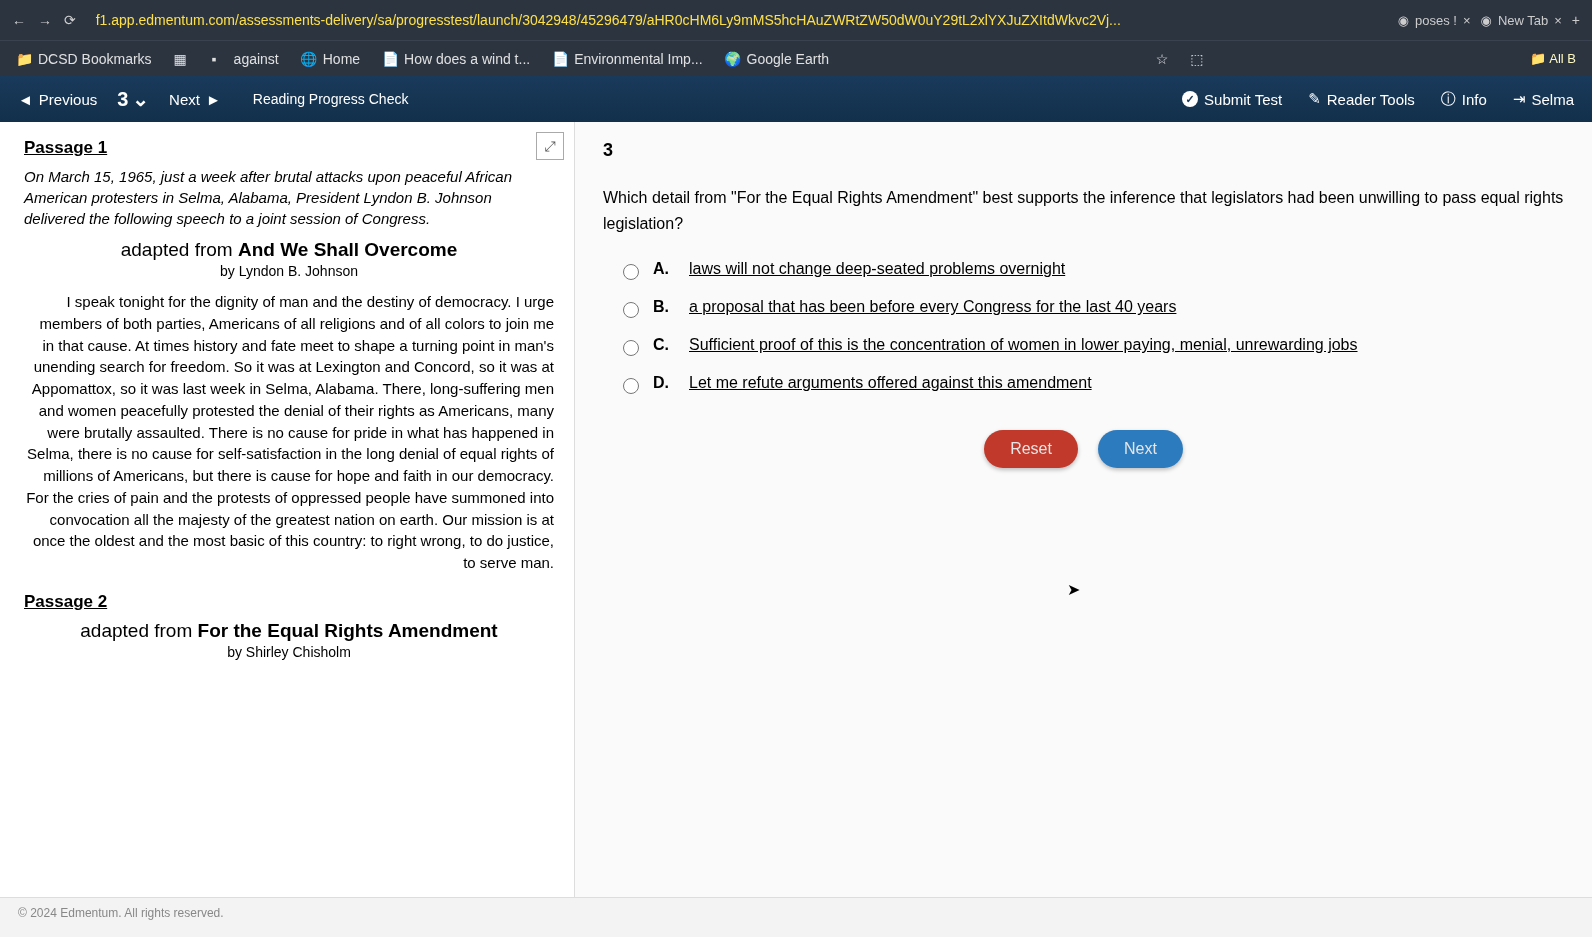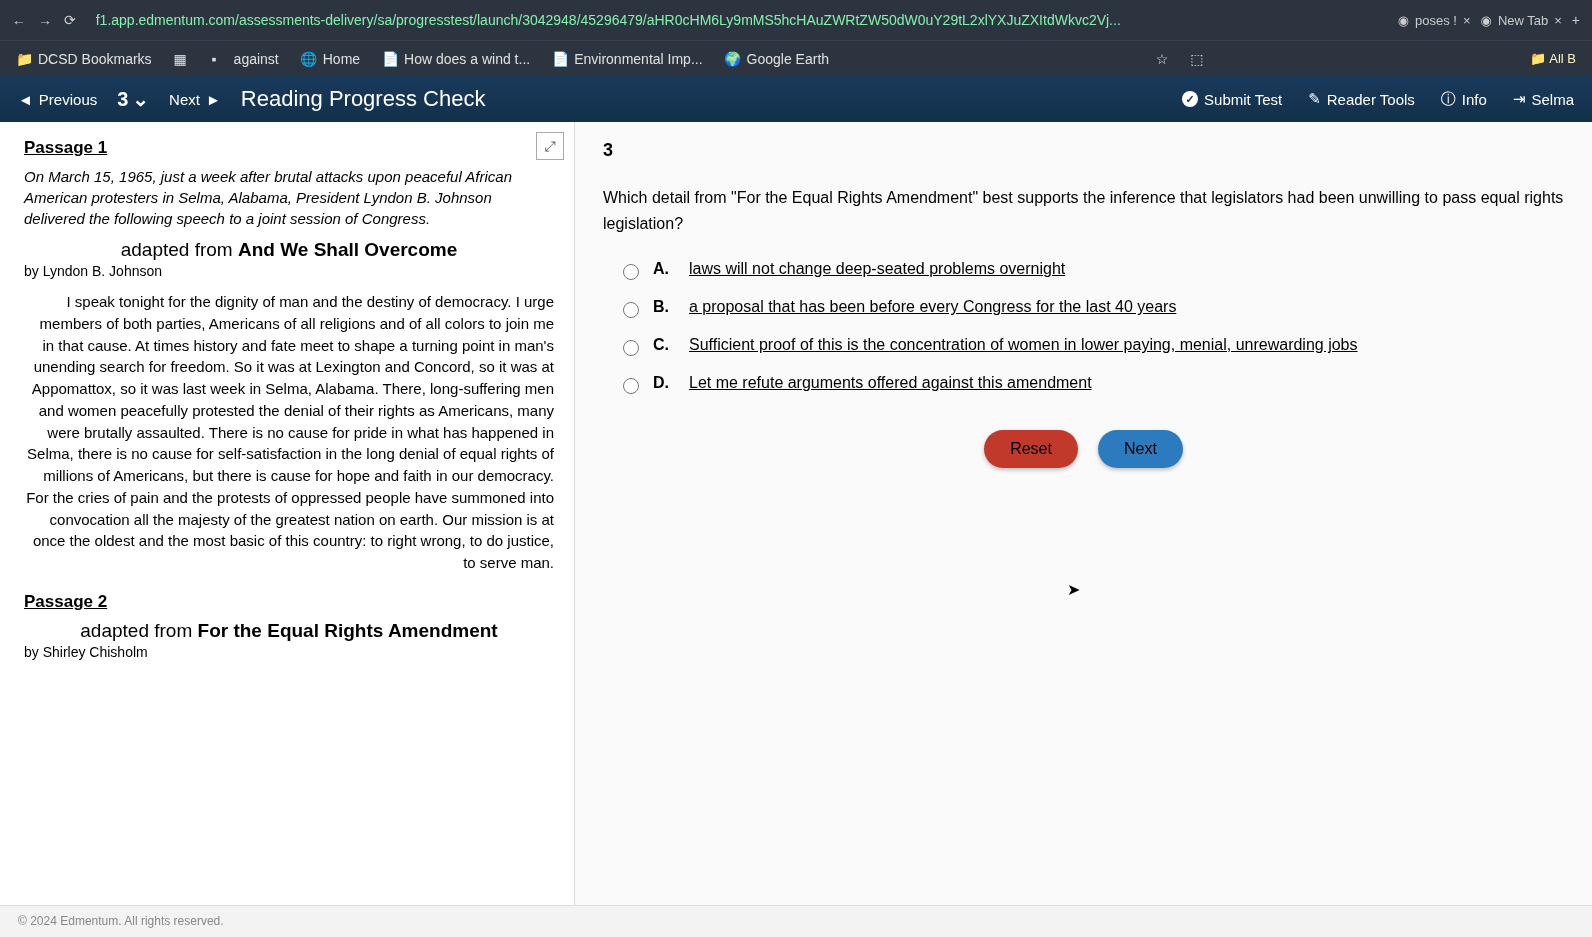--- a/index.html
+++ b/index.html
@@ -1,61 +1,61 @@
 <!DOCTYPE html>
 <html><head>
 <meta charset="utf-8">
 <style>
 * { margin: 0; padding: 0; box-sizing: border-box; }
 body { font-family: Arial, Helvetica, sans-serif; background: #1a1a2e; width: 1592px; height: 937px; overflow: hidden; }
 
 .browser-chrome { background: #2c3440; height: 40px; display: flex; align-items: center; padding: 0 12px; color: #d0d0d0; font-size: 14px; }
 .browser-chrome .nav-icons { display: flex; gap: 12px; margin-right: 20px; }
-.url { flex: 1; color: #86efac; }
+.url { flex: 1; color: #fde047; }
 .tab-area { display: flex; align-items: center; gap: 10px; margin-left: 20px; color: #ccc; }
 .tab-item { display: flex; align-items: center; gap: 6px; font-size: 13px; }
 
 .bookmarks-bar { background: #2c3440; height: 36px; display: flex; align-items: center; padding: 0 16px; gap: 22px; color: #e0e0e0; font-size: 14px; border-top: 1px solid #3a4250; }
 .bookmarks-bar .bm-item { display: flex; align-items: center; gap: 6px; cursor: pointer; }
 .bm-icon { width: 16px; height: 16px; display: inline-block; }
 .all-bm { margin-left: auto; color: #fef9c3; font-size: 13px; }
 
 .app-header { background: linear-gradient(#1a3a5c, #12304a); height: 46px; display: flex; align-items: center; padding: 0 18px; gap: 20px; color: #fff; }
 .nav-btn { display: flex; align-items: center; gap: 6px; font-size: 15px; cursor: pointer; }
 .q-num { font-size: 20px; font-weight: bold; display: flex; align-items: center; gap: 4px; }
-.title { font-size: 22px; }
+.title { font-size: 14px; margin-left: 12px; }
 .header-right { margin-left: auto; display: flex; align-items: center; gap: 26px; font-size: 15px; }
 .header-right .hr-item { display: flex; align-items: center; gap: 6px; cursor: pointer; }
 .check-icon-circle { width: 16px; height: 16px; background: #fff; border-radius: 50%; display: inline-flex; align-items: center; justify-content: center; color: #1a3a5c; font-size: 11px; font-weight: bold; }
 
 .content { display: flex; background: #f0f0f0; height: 815px; position: relative; }
 .left-pane { width: 575px; padding: 16px 20px 16px 24px; overflow-y: auto; position: relative; background: #fff; border-right: 1px solid #ddd; }
 .passage-title { font-size: 17px; font-weight: bold; text-decoration: underline; margin-bottom: 8px; }
 .passage-intro { font-style: italic; font-size: 15px; margin-bottom: 10px; line-height: 1.4; }
 .adapted { text-align: center; font-size: 19px; margin-bottom: 2px; }
 .adapted .work { font-weight: bold; }
-.byline { text-align: left; font-size: 14px; margin-bottom: 12px; }
+.byline { text-align: center; font-size: 14px; margin-bottom: 12px; }
 .passage-body { font-size: 15px; line-height: 1.45; text-indent: 24px; margin-bottom: 18px; text-align: right; }
 .expand-btn { position: absolute; top: 10px; right: 10px; width: 28px; height: 28px; border: 1px solid #aaa; background: #fff; cursor: pointer; display: flex; align-items: center; justify-content: center; font-size: 14px; color: #555; }
 
 .right-pane { flex: 1; padding: 18px 28px; background: #fafafa; position: relative; }
 .q-number-box { font-size: 18px; font-weight: bold; margin-bottom: 24px; }
 .question-text { font-size: 16px; line-height: 1.6; margin-bottom: 24px; }
 .question-text .bold { font-weight: normal; }
 .choices { margin-left: 20px; }
 .choice { display: flex; align-items: flex-start; gap: 14px; margin-bottom: 18px; font-size: 16px; }
 .choice input[type=radio] { margin-top: 4px; width: 16px; height: 16px; }
 .choice-label { font-weight: bold; min-width: 22px; }
 .choice-text { flex: 1; text-decoration: underline; }
 .btn-row { display: flex; justify-content: center; gap: 20px; margin-top: 36px; }
-.btn { padding: 10px 26px; border-radius: 22px; border: none; color: #000000; font-size: 16px; cursor: pointer; box-shadow: 0 2px 4px rgba(0,0,0,.25); }
+.btn { padding: 10px 26px; border-radius: 22px; border: none; color: #e5e5e5; font-size: 16px; cursor: pointer; box-shadow: 0 2px 4px rgba(0,0,0,.25); }
 .btn-reset { background: #c0392b; }
 .btn-next { background: #2d7bbf; }
 
-.footer { position: absolute; bottom: 0; left: 0; right: 0; height: 32px; background: #f3f3f3; border-top: 1px solid #ddd; padding: 8px 18px; font-size: 12px; color: #888; }
+.footer { position: absolute; bottom: 0; left: 0; right: 0; height: 40px; background: #f3f3f3; border-top: 1px solid #ddd; padding: 8px 18px; font-size: 12px; color: #888; }
 .cursor { position: absolute; top: 458px; left: 492px; font-size: 16px; color: #000; }
 </style>
 </head>
 <body>
 
 <div class="browser-chrome">
   <div class="nav-icons">
     <span>←</span>
     <span>→</span>
     <span>⟳</span>

